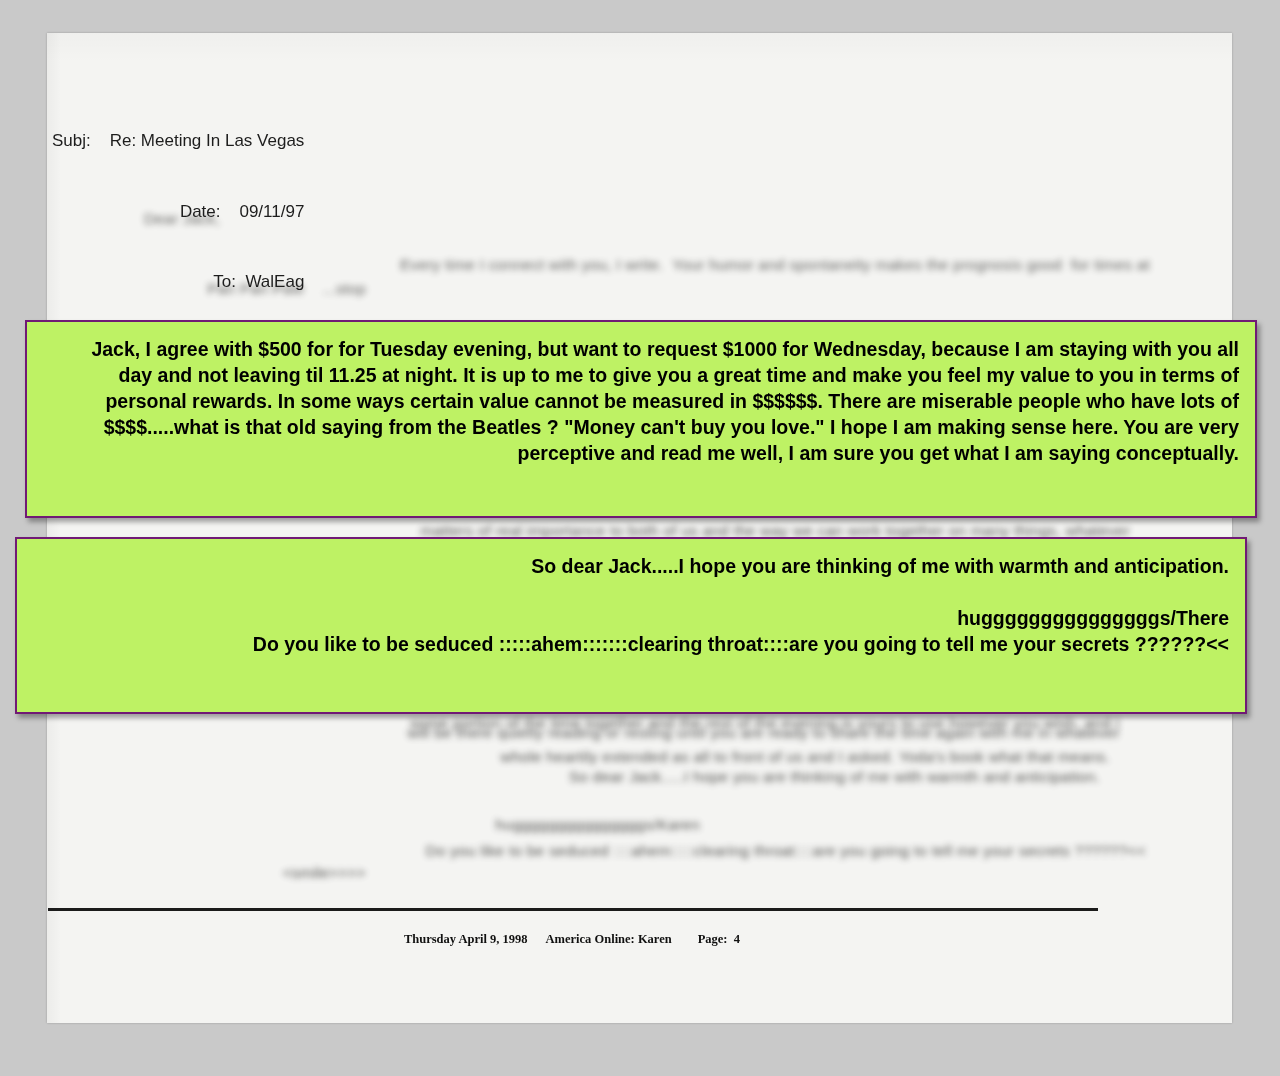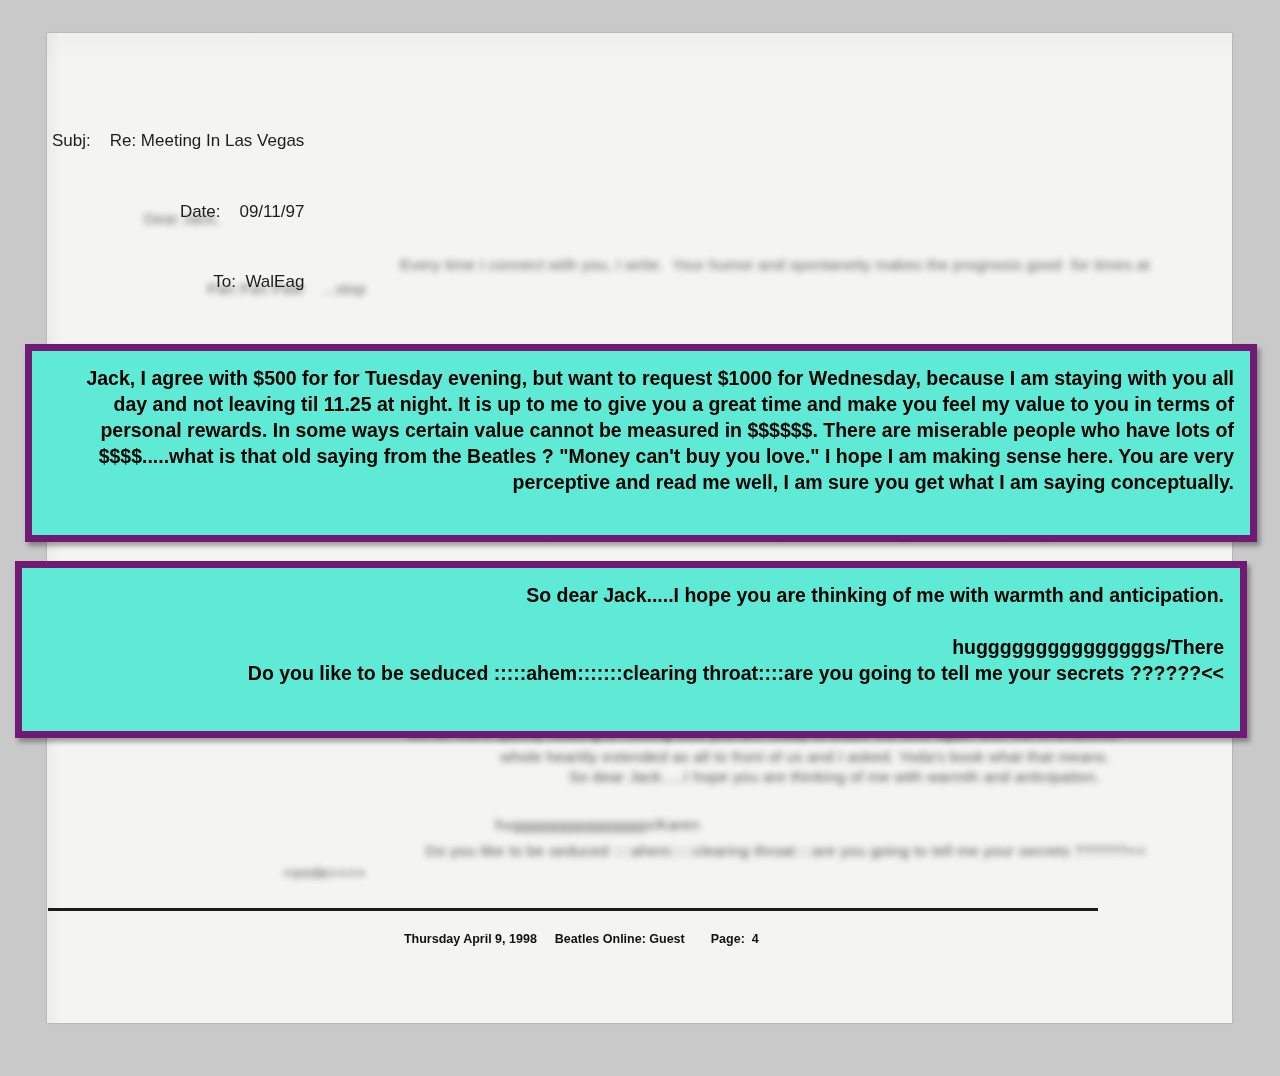--- a/index.html
+++ b/index.html
@@ -73,25 +73,24 @@
     letter-spacing: 0.2px;
   }
   .blur-text.strong {
     filter: blur(3.4px);
     opacity: 0.8;
   }
 
   
   .callout {
     position: absolute;
-    background: #5eead4;
-    border: 7px solid #701a75;
+    background: #bef264;
+    border: 2px solid #701a75;
     box-shadow: 3px 4px 5px rgba(0,0,0,0.35);
     box-sizing: border-box;
-    margin-top: 24px;
   }
   .callout-inner {
     padding: 14px 16px 14px 18px;
     color: #000;
     font-weight: bold;
     font-size: 19.5px;
     line-height: 26px;
   }
   .callout p {
     margin: 0;
@@ -130,20 +129,21 @@
     position: absolute;
     left: 390px;
     top: 918px;
     font-size: 12.5px;
     font-weight: bold;
     color: #111;
     white-space: pre;
   }
   .footer-text span {
     display: inline-block;
+    font-family: Liberation Serif, serif;
   }
   .f-sep { width: 18px; }
   .f-sep2 { width: 26px; }
 </style>
 </head>
 <body>
 
 <div id="page-wrap">
 
   <div class="page-sheet">
@@ -178,16 +178,16 @@
     <div class="callout-inner">
       <p><span class="indent"></span><span>So dear Jack.....I hope you are thinking of me with warmth and anticipation.</span></p>
       <div class="gap-line"></div>
       <p><span class="indent"></span><span>hugggggggggggggggs/There</span></p>
       <p>Do you like to be seduced :::::ahem:::::::clearing throat::::are you going to tell me your secrets ??????&lt;&lt;</p>
     </div>
   </div>
 
   <div class="footer-rule"></div>
   <div class="footer-text">
-    <span>Thursday April 9, 1998</span><span class="f-sep"></span><span>Beatles Online: Guest</span><span class="f-sep2"></span><span>Page:  4</span>
+    <span>Thursday April 9, 1998</span><span class="f-sep"></span><span>America Online: Karen</span><span class="f-sep2"></span><span>Page:  4</span>
   </div>
 
 </div>
 
 </body></html>

